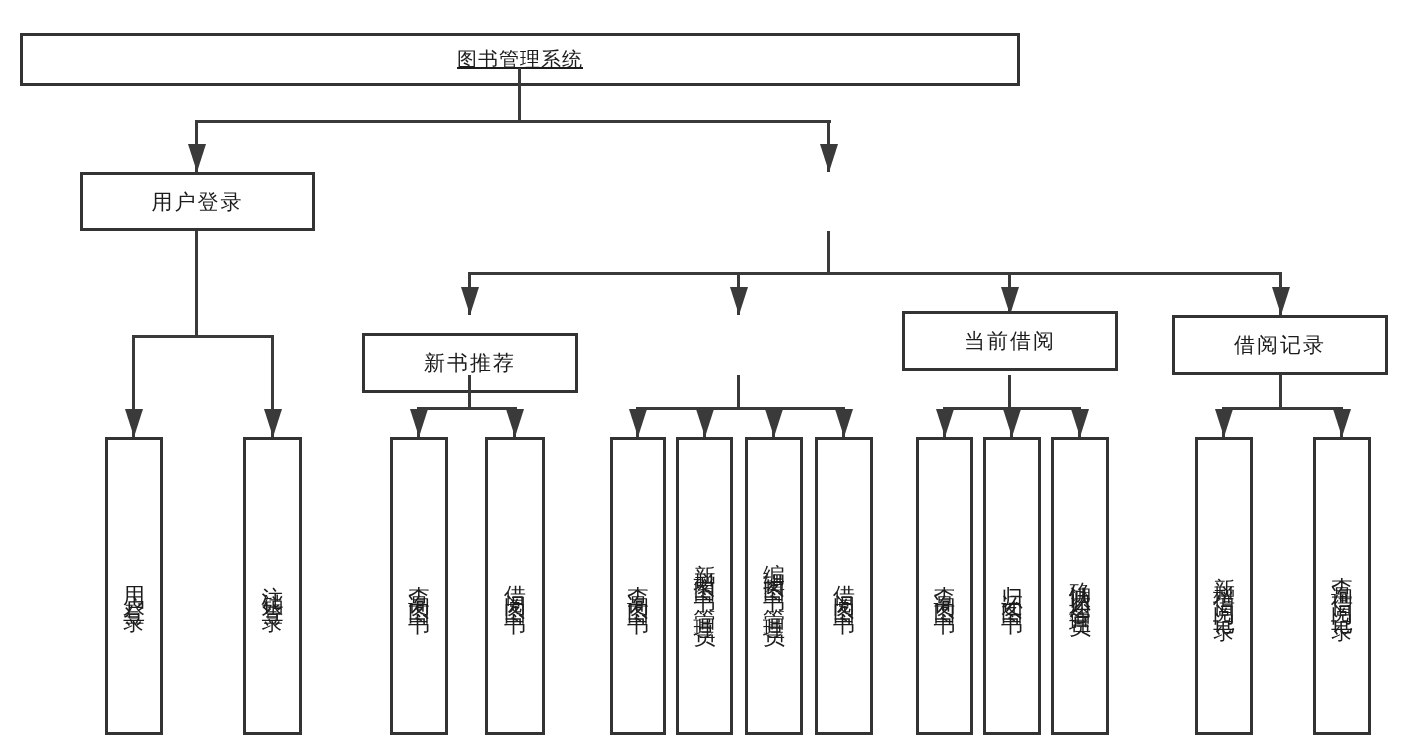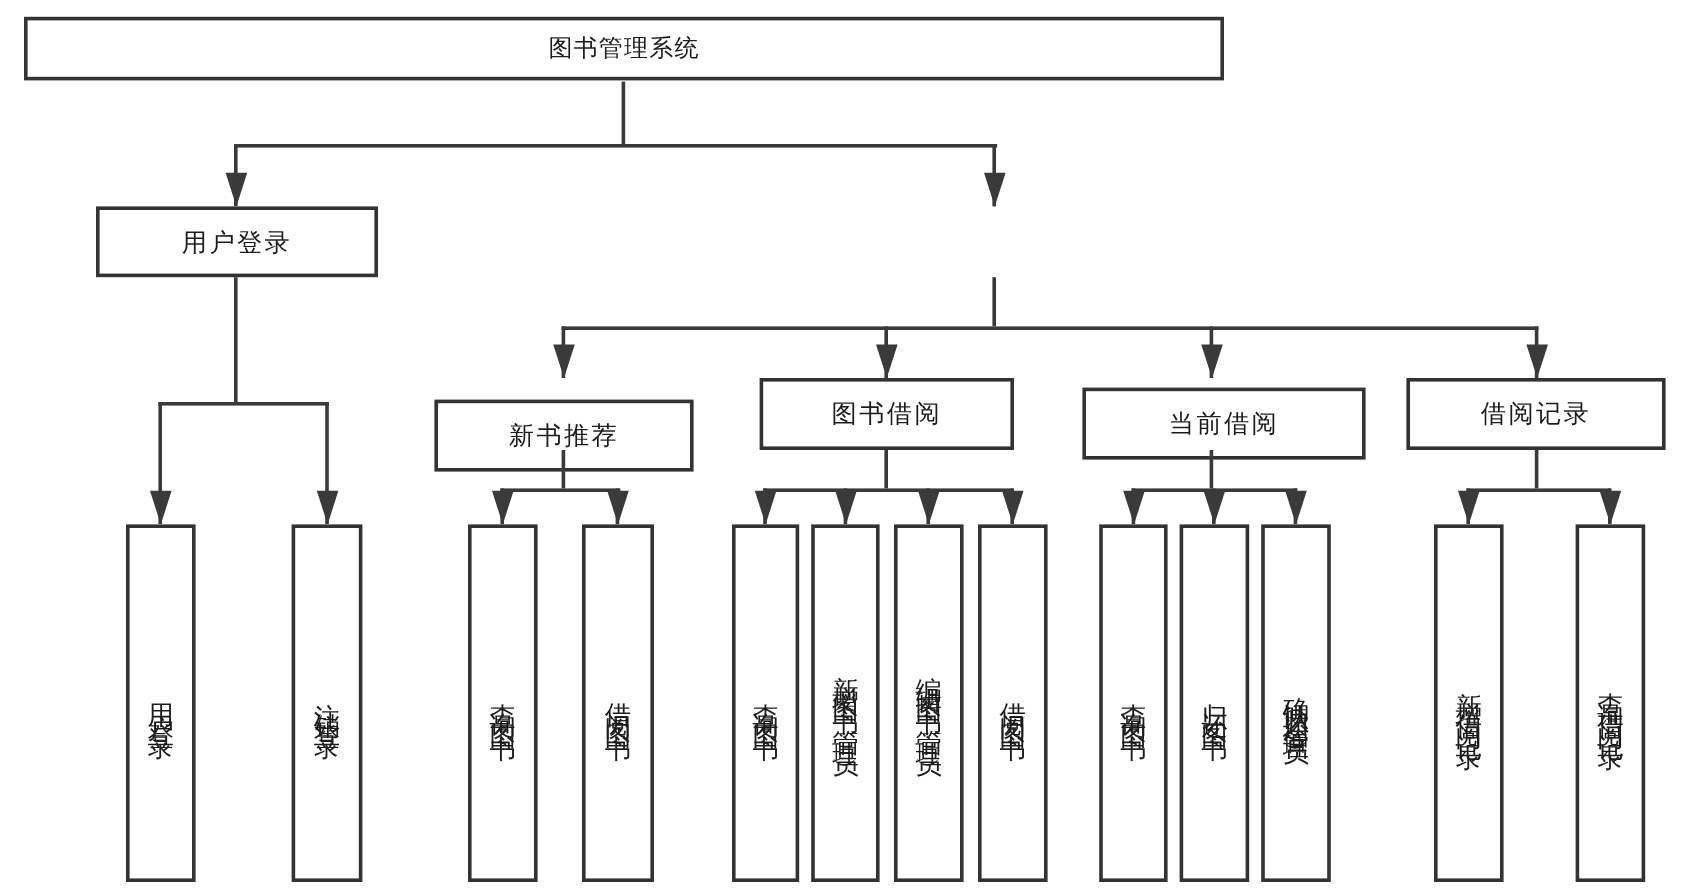--- a/index.html
+++ b/index.html
@@ -46,21 +46,21 @@
     opacity:0.9;
     white-space:nowrap;
     z-index:5;
   }
 </style>
 </head>
 <body>
 
 <div id="canvas">
 
-  <div class="node h root" style="left:20px;top:14px;width:1000px;height:53px;">图书管理系统</div>
+  <div class="node h root" style="left:20px;top:33px;width:1000px;height:53px;text-decoration:underline;">图书管理系统</div>
 
   <div class="vline" style="left:518px;top:68px;height:52px;"></div>
   <div class="hline" style="left:195px;top:120px;width:636px;"></div>
   <div class="vline" style="left:195px;top:120px;height:52px;"></div>
   <div class="arrow" style="left:188px;top:144px;"></div>
   <div class="vline" style="left:827px;top:120px;height:52px;"></div>
   <div class="arrow" style="left:820px;top:144px;"></div>
 
   <div class="node h" style="left:80px;top:172px;width:235px;height:59px;">用户登录</div>
 
@@ -76,22 +76,21 @@
   <div class="vline" style="left:468px;top:272px;height:43px;"></div>
   <div class="arrow" style="left:461px;top:287px;"></div>
   <div class="vline" style="left:737px;top:272px;height:43px;"></div>
   <div class="arrow" style="left:730px;top:287px;"></div>
   <div class="vline" style="left:1008px;top:272px;height:43px;"></div>
   <div class="arrow" style="left:1001px;top:287px;"></div>
   <div class="vline" style="left:1279px;top:272px;height:43px;"></div>
   <div class="arrow" style="left:1272px;top:287px;"></div>
 
   <div class="node h" style="left:362px;top:333px;width:216px;height:60px;">新书推荐</div>
-  <div class="node h" style="left:633px;top:315px;width:212px;height:60px;">图书借阅</div>
-  <div class="node h" style="left:902px;top:323px;width:236px;height:60px;">当前借阅</div>
+  <div class="node h" style="left:902px;top:311px;width:216px;height:60px;">当前借阅</div>
   <div class="node h" style="left:1172px;top:315px;width:216px;height:60px;">借阅记录</div>
 
   <div class="vline" style="left:468px;top:375px;height:32px;"></div>
   <div class="hline" style="left:417px;top:407px;width:100px;"></div>
   <div class="vline" style="left:417px;top:407px;height:30px;"></div>
   <div class="arrow" style="left:410px;top:409px;"></div>
   <div class="vline" style="left:513px;top:407px;height:30px;"></div>
   <div class="arrow" style="left:506px;top:409px;"></div>
 
   <div class="vline" style="left:737px;top:375px;height:32px;"></div>

